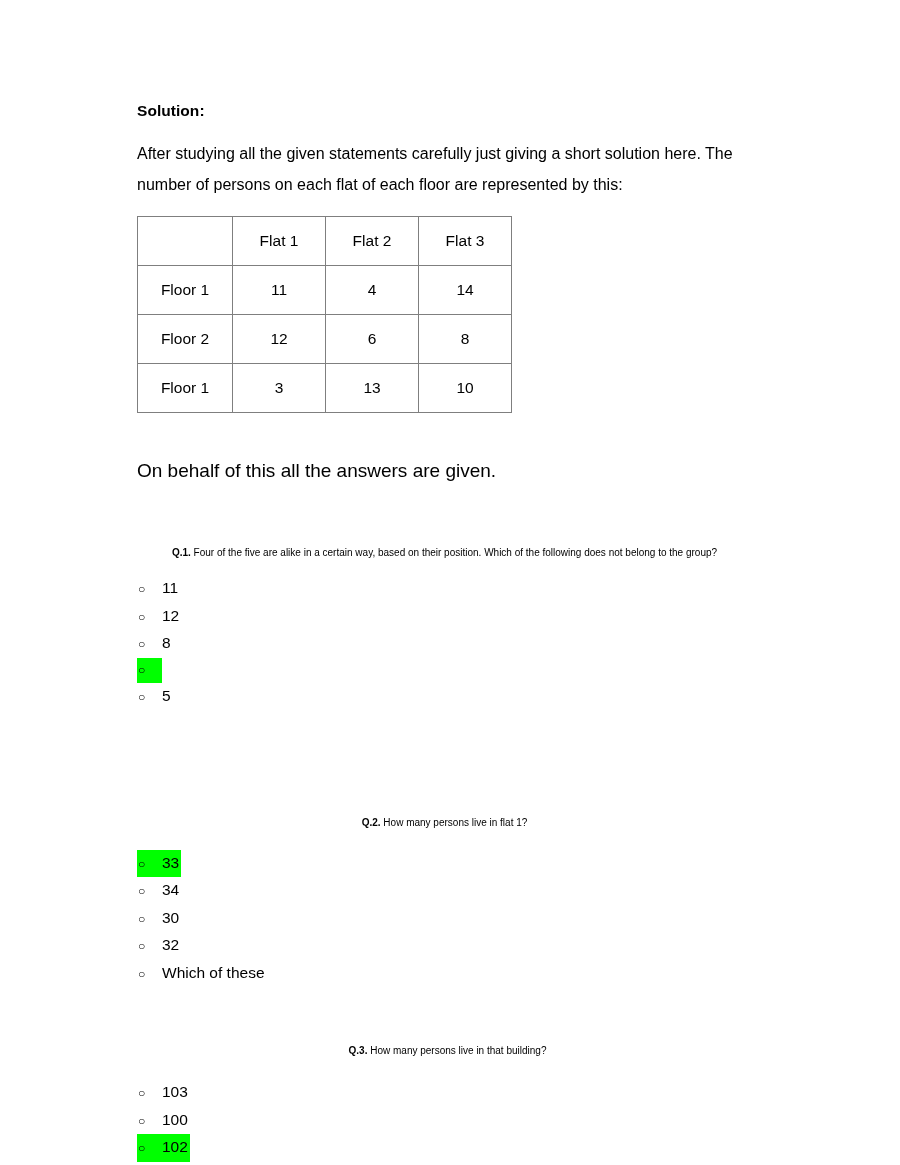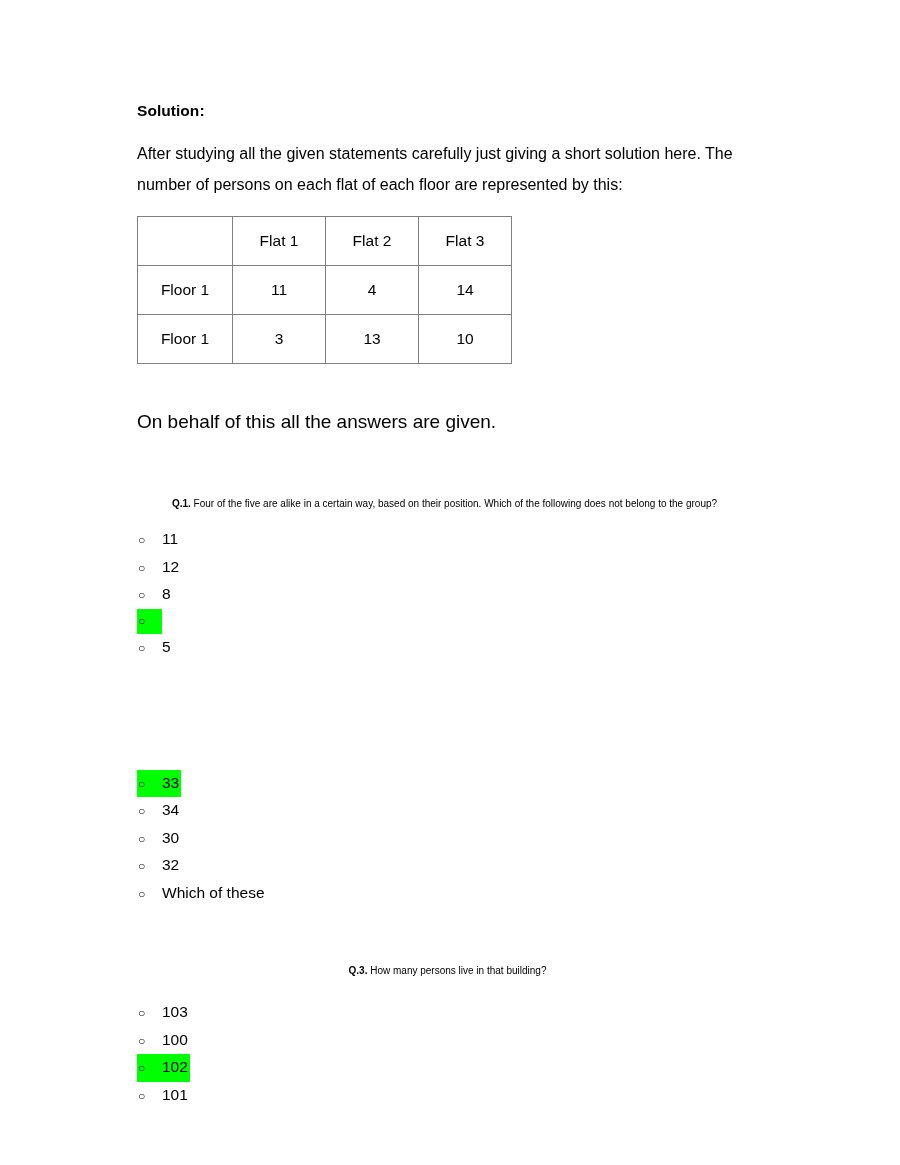--- a/index.html
+++ b/index.html
@@ -148,20 +148,26 @@
         </tr>
       </thead>
       <tbody>
         <tr>
           <td>Floor 1</td>
           <td>11</td>
           <td>4</td>
           <td>14</td>
         </tr>
         <tr>
+          <td>Floor 2</td>
+          <td>12</td>
+          <td>6</td>
+          <td>8</td>
+        </tr>
+        <tr>
           <td>Floor 1</td>
           <td>3</td>
           <td>13</td>
           <td>10</td>
         </tr>
       </tbody>
     </table>
 
     <div class="gap-after-table"></div>
 
@@ -202,20 +208,23 @@
       <li>
         <span class="opt-inner">
           <span class="bullet">○</span>
           <span class="opt-text">5</span>
         </span>
       </li>
     </ul>
 
     <div class="gap-after-q1"></div>
 
+    <p class="q-heading">
+      <span class="q-label">Q.2.</span><span> How many persons live in flat 1?</span>
+    </p>
 
     <div class="gap-q2-opts"></div>
 
     <ul class="options indent-opts">
       <li class="highlighted">
         <span class="opt-inner">
           <span class="bullet">○</span>
           <span class="opt-text">33</span>
         </span>
       </li>

